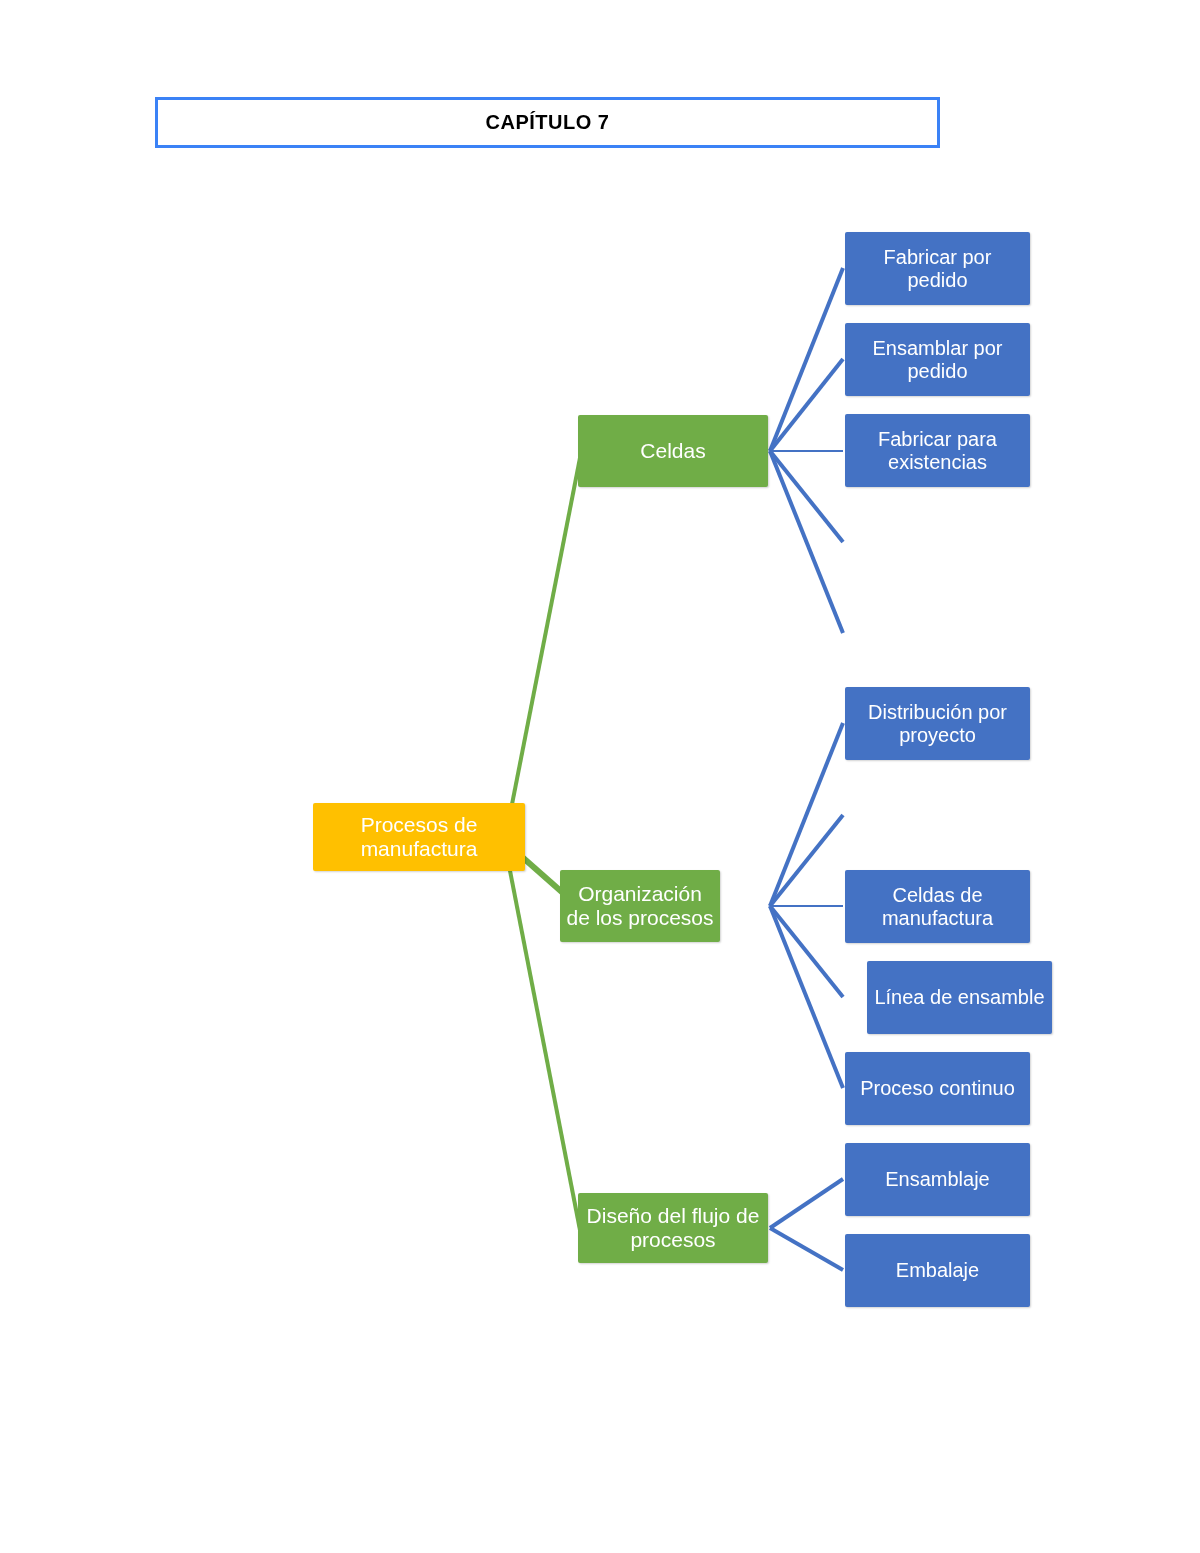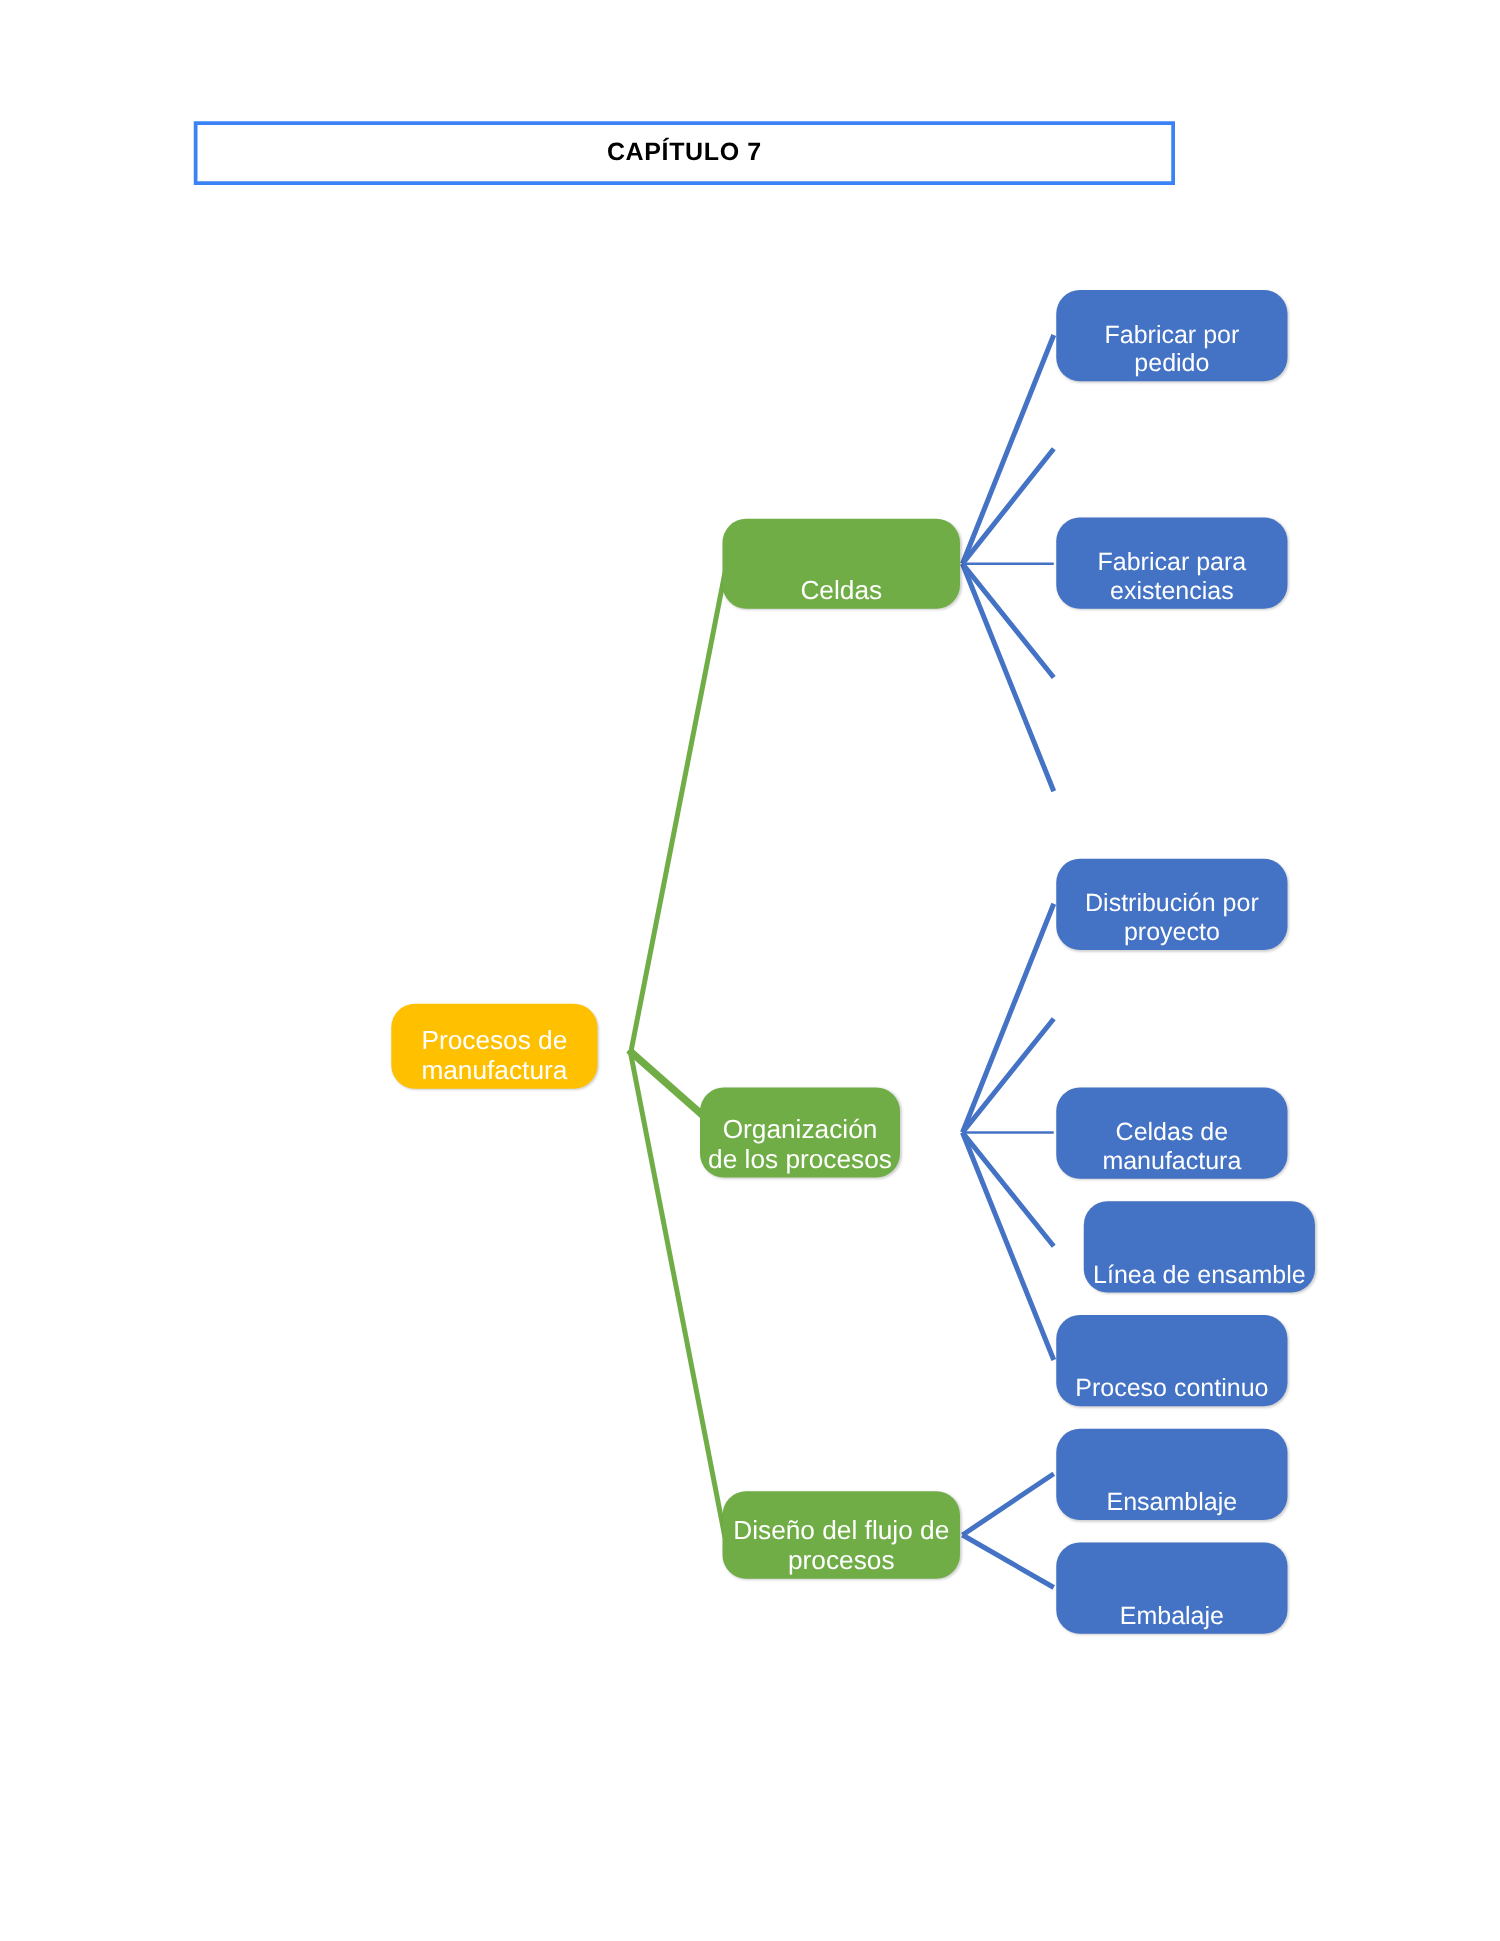--- a/index.html
+++ b/index.html
@@ -73,27 +73,27 @@
     stroke: #4472C4;
     stroke-width: 2;
     fill: none;
   }
 
   
   .node {
     position: absolute;
     box-sizing: border-box;
     display: flex;
-    align-items: flex-end;
+    align-items: center;
     justify-content: center;
     text-align: center;
     color: #ffffff;
     line-height: 1.14;
     padding: 2px 6px;
-    border-radius: 19px;
+    border-radius: 2px;
   }
   .node-root {
     background: #FFC000;
     font-size: 21px;
     box-shadow: 1px 1px 2px rgba(0,0,0,0.18);
   }
   .node-branch {
     background: #70AD47;
     font-size: 21px;
     box-shadow: 1px 1px 2px rgba(0,0,0,0.18);
@@ -140,38 +140,41 @@
       <path class="blue-link" d="M 770 906 L 843 997"></path>
       <path class="blue-link" d="M 770 906 L 843 1088"></path>
     </g>
 
     <g>
       <path class="blue-link" d="M 770 1228 L 843 1179"></path>
       <path class="blue-link" d="M 770 1228 L 843 1270"></path>
     </g>
   </svg>
 
-  <div class="node node-root" style="left:313px; top:803px; width:165px; height:68px;">
+  <div class="node node-root" style="left:313px; top:803px; width:212px; height:68px;">
     <span class="node-label">Procesos de manufactura</span>
   </div>
 
   <div class="node node-branch" style="left:578px; top:415px; width:190px; height:72px;">
     <span class="node-label">Celdas</span>
   </div>
 
   <div class="node node-branch" style="left:560px; top:870px; width:160px; height:72px;">
     <span class="node-label">Organización de los procesos</span>
   </div>
 
   <div class="node node-branch" style="left:578px; top:1193px; width:190px; height:70px;">
     <span class="node-label">Diseño del flujo de procesos</span>
   </div>
 
   <div class="node node-leaf" style="left:845px; top:232px; width:185px; height:73px;">
     <span class="node-label">Fabricar por pedido</span>
+  </div>
+  <div class="node node-leaf" style="left:845px; top:323px; width:185px; height:73px;">
+    <span class="node-label">Ensamblar por pedido</span>
   </div>
   <div class="node node-leaf" style="left:845px; top:414px; width:185px; height:73px;">
     <span class="node-label">Fabricar para existencias</span>
   </div>
 
   <div class="node node-leaf" style="left:845px; top:687px; width:185px; height:73px;">
     <span class="node-label">Distribución por proyecto</span>
   </div>
   <div class="node node-leaf" style="left:845px; top:870px; width:185px; height:73px;">
     <span class="node-label">Celdas de manufactura</span>

